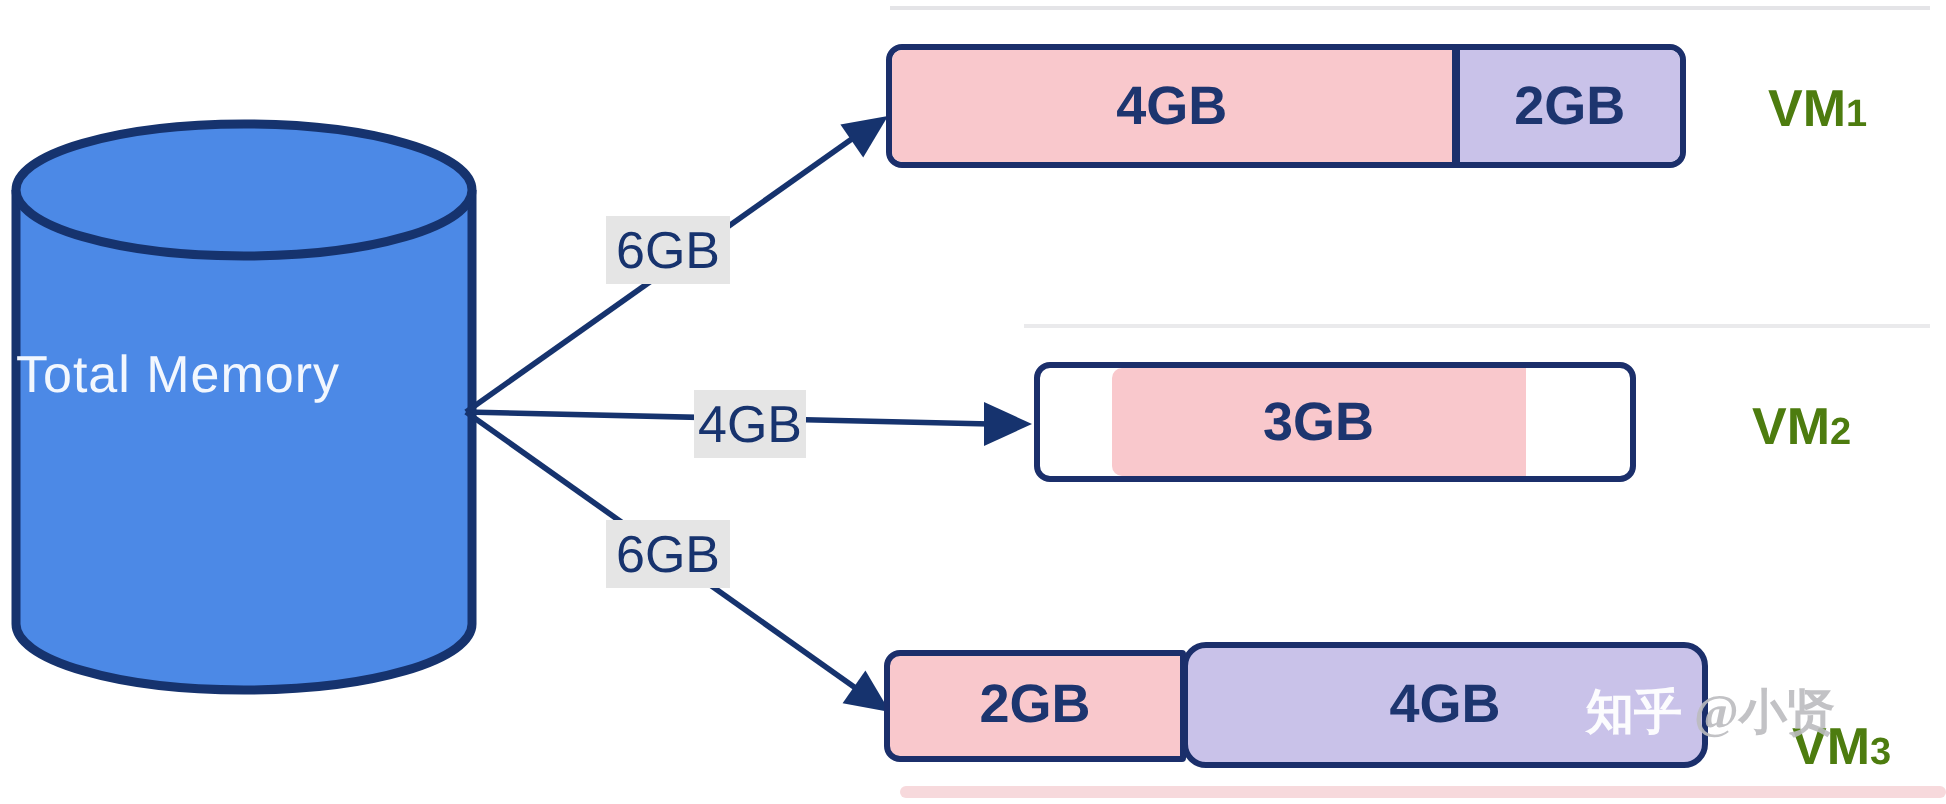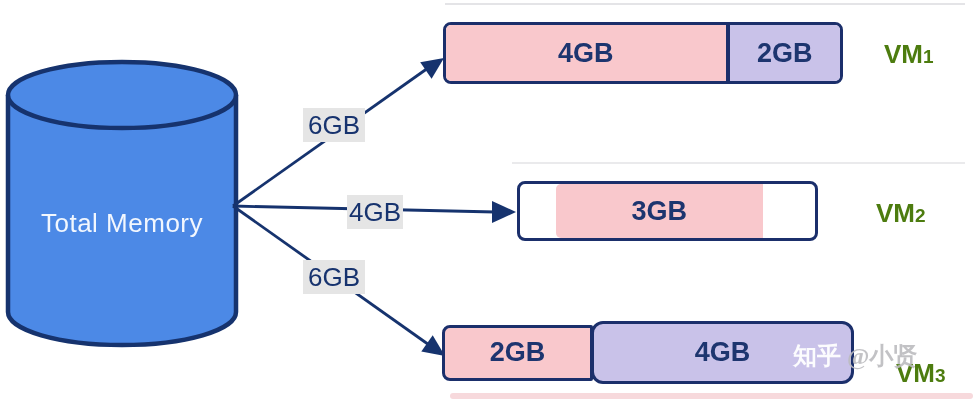--- a/index.html
+++ b/index.html
@@ -8,22 +8,22 @@
     width:973px;height:402px;
     background:#ffffff;
     overflow:hidden;
     font-family:"Liberation Sans", sans-serif;
   }
   svg.layer{position:absolute;left:0;top:0;z-index:1;}
 
   
   .pool-label{
     position:absolute;left:8px;top:170px;width:228px;z-index:2;
-    text-align:center;color:#f2f7fe;font-size:26px;font-weight:400;
-    line-height:34px;letter-spacing:0.5px;margin-top:36px;
+    text-align:left;color:#f2f7fe;font-size:26px;font-weight:400;
+    line-height:34px;letter-spacing:0.5px;
   }
 
   
   .bar{position:absolute;display:flex;box-sizing:border-box;z-index:2;}
   .bar.bordered{border:3px solid #1b2f6b;border-radius:8px;}
   .seg{display:flex;align-items:center;justify-content:center;box-sizing:border-box;}
   .seg .size{font-size:27px;font-weight:700;color:#1d356f;}
   .seg.pink{background:#f9c8cc;}
   .seg.purple{background:#c9c2e9;}
   .bar.bordered .seg.purple{border-left:4px solid #1b2f6b;}

